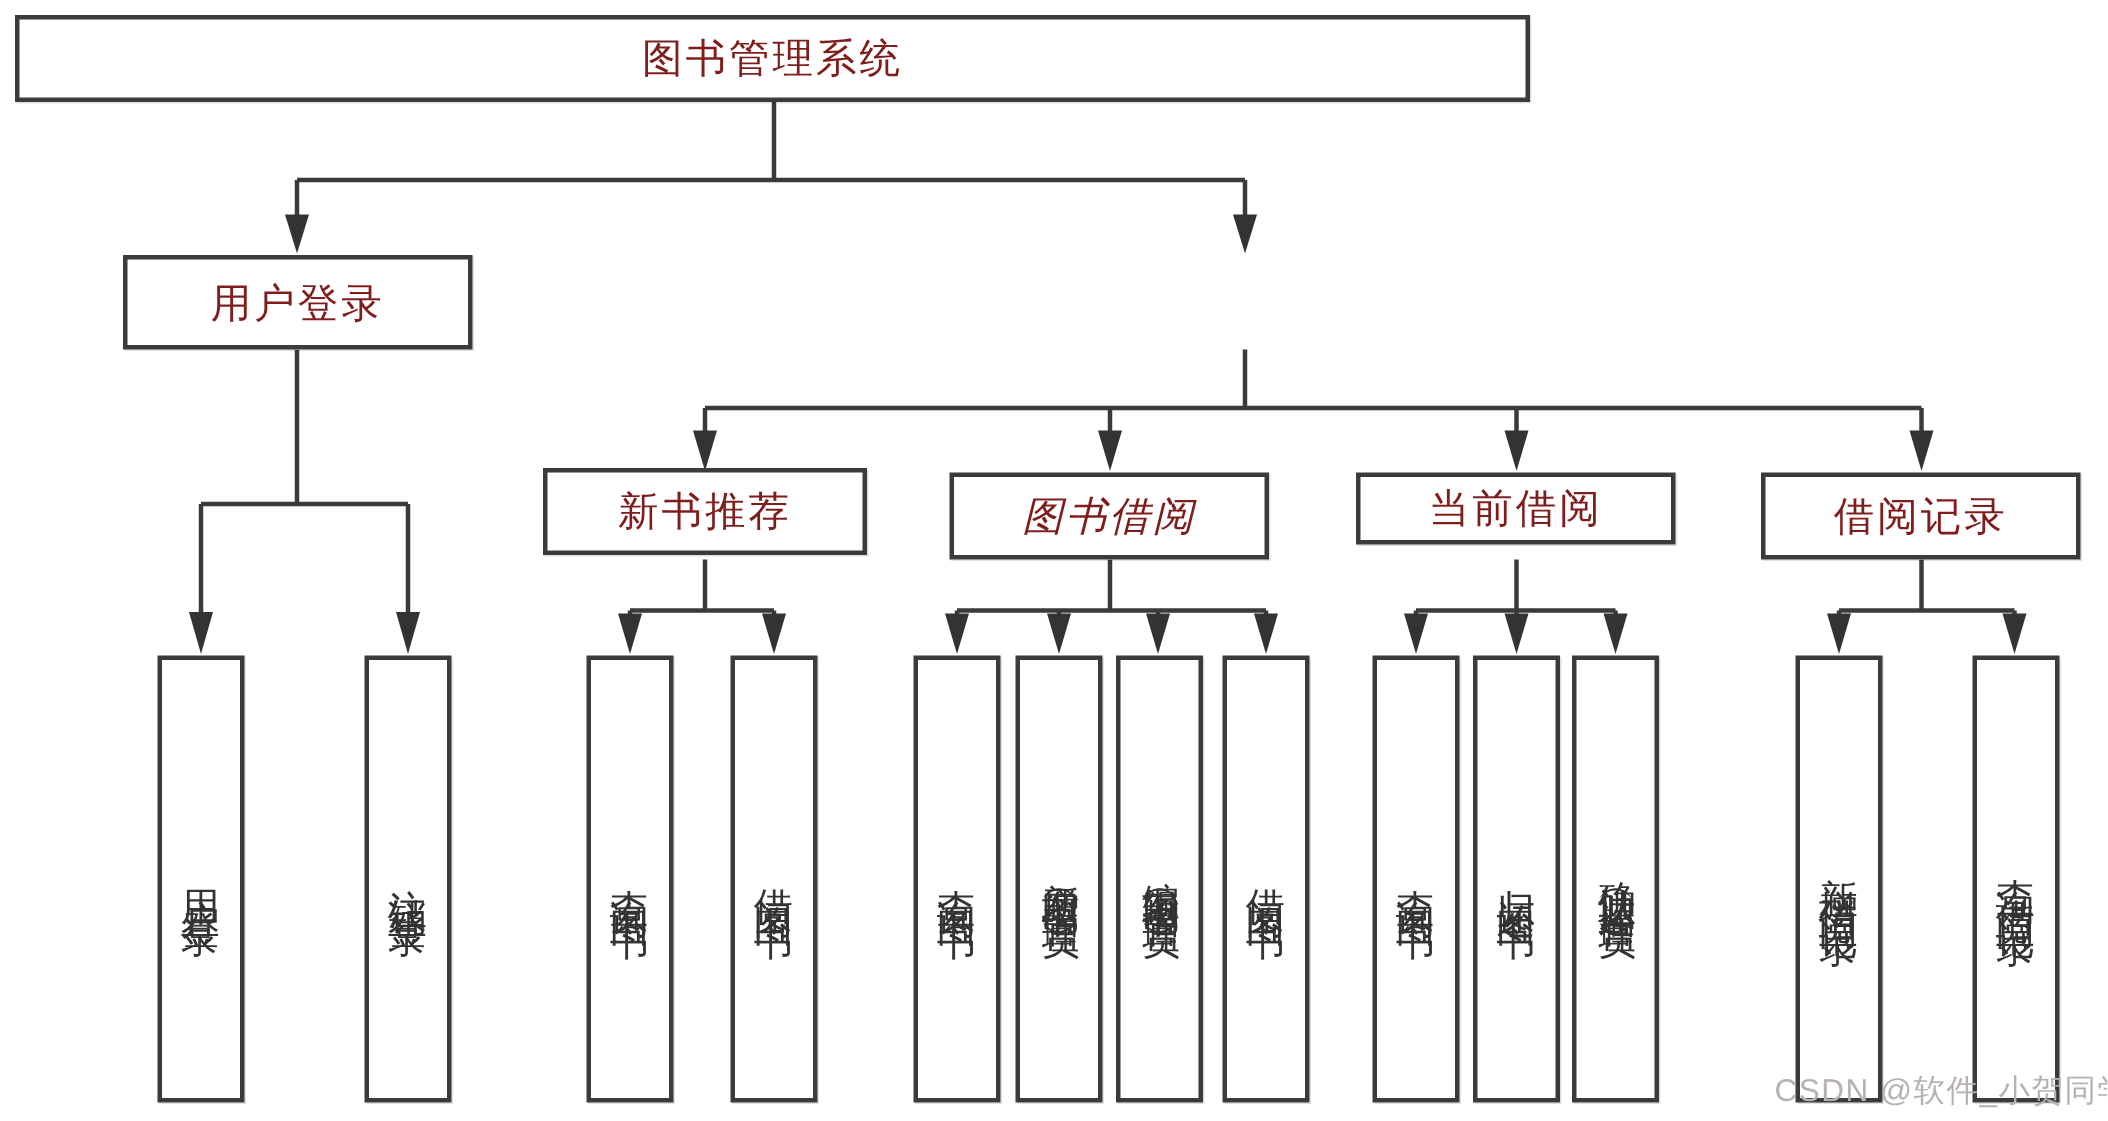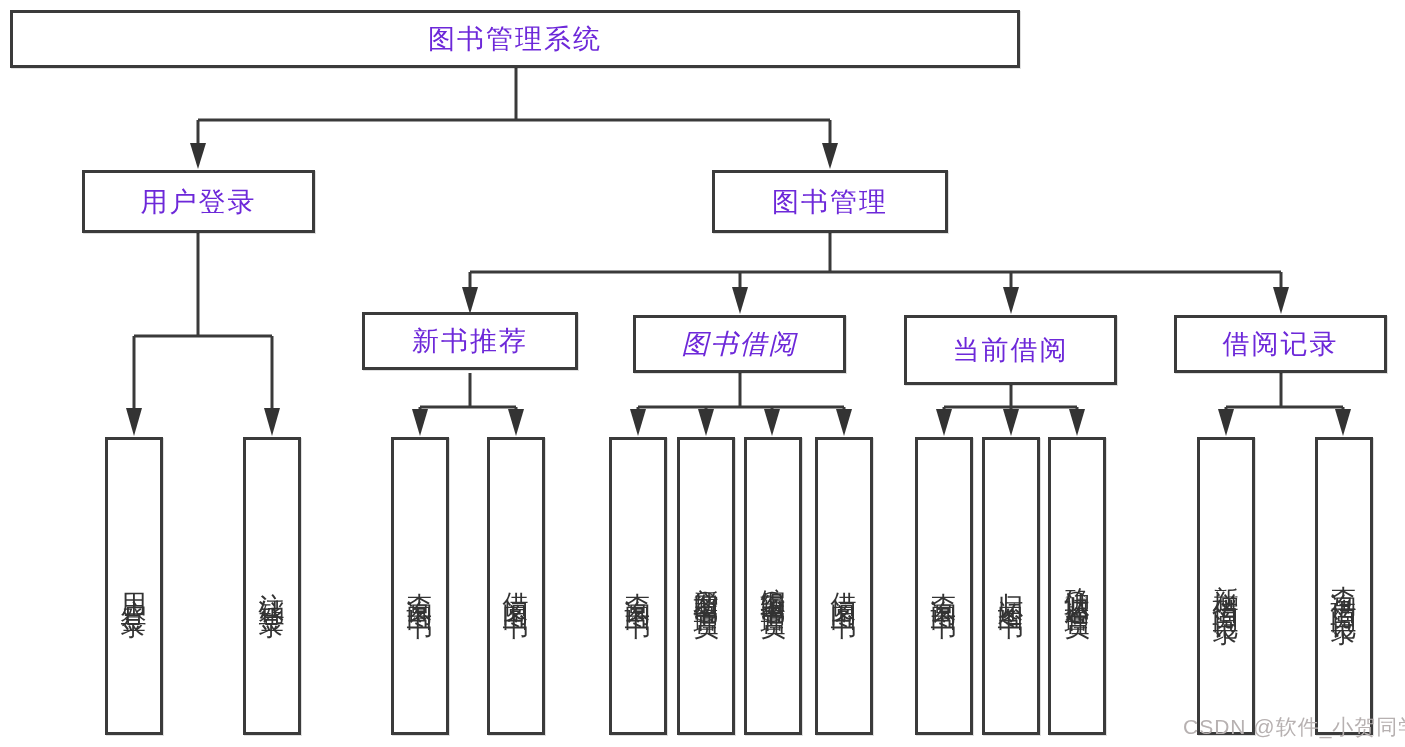--- a/index.html
+++ b/index.html
@@ -17,21 +17,21 @@
     box-sizing:border-box;
     border:3px solid #3b3b3b;
     background:#ffffff;
     display:flex;align-items:center;justify-content:center;
     z-index:2;
     box-shadow:1px 1px 0 rgba(0,0,0,0.12);
   }
   .hlabel{
     font-size:27px;
     letter-spacing:2px;
-    color:#6d28d9;
+    color:#7f1d1d;
     white-space:nowrap;
   }
   .leaf{
     position:absolute;
     box-sizing:border-box;
     border:3px solid #3b3b3b;
     background:#ffffff;
     display:flex;align-items:center;justify-content:center;
     z-index:2;
     box-shadow:1px 1px 0 rgba(0,0,0,0.12);
@@ -134,31 +134,28 @@
     </g>
   </svg>
 
   <div class="box" style="left:10px;top:10px;width:1010px;height:58px;">
     <span class="hlabel">图书管理系统</span>
   </div>
 
   <div class="box" style="left:82px;top:170px;width:233px;height:63px;">
     <span class="hlabel">用户登录</span>
   </div>
-  <div class="box" style="left:712px;top:170px;width:236px;height:63px;">
-    <span class="hlabel">图书管理</span>
-  </div>
 
   <div class="box" style="left:362px;top:312px;width:216px;height:58px;">
     <span class="hlabel">新书推荐</span>
   </div>
   <div class="box" style="left:633px;top:315px;width:213px;height:58px;font-style:italic;">
     <span class="hlabel">图书借阅</span>
   </div>
-  <div class="box" style="left:904px;top:315px;width:213px;height:70px;">
+  <div class="box" style="left:904px;top:315px;width:213px;height:48px;">
     <span class="hlabel">当前借阅</span>
   </div>
   <div class="box" style="left:1174px;top:315px;width:213px;height:58px;font-family:Liberation Serif, serif;">
     <span class="hlabel">借阅记录</span>
   </div>
 
   <div class="leaf" style="left:105px;">
     <span class="vlabel">用户登录</span>
   </div>
   <div class="leaf" style="left:243px;">

